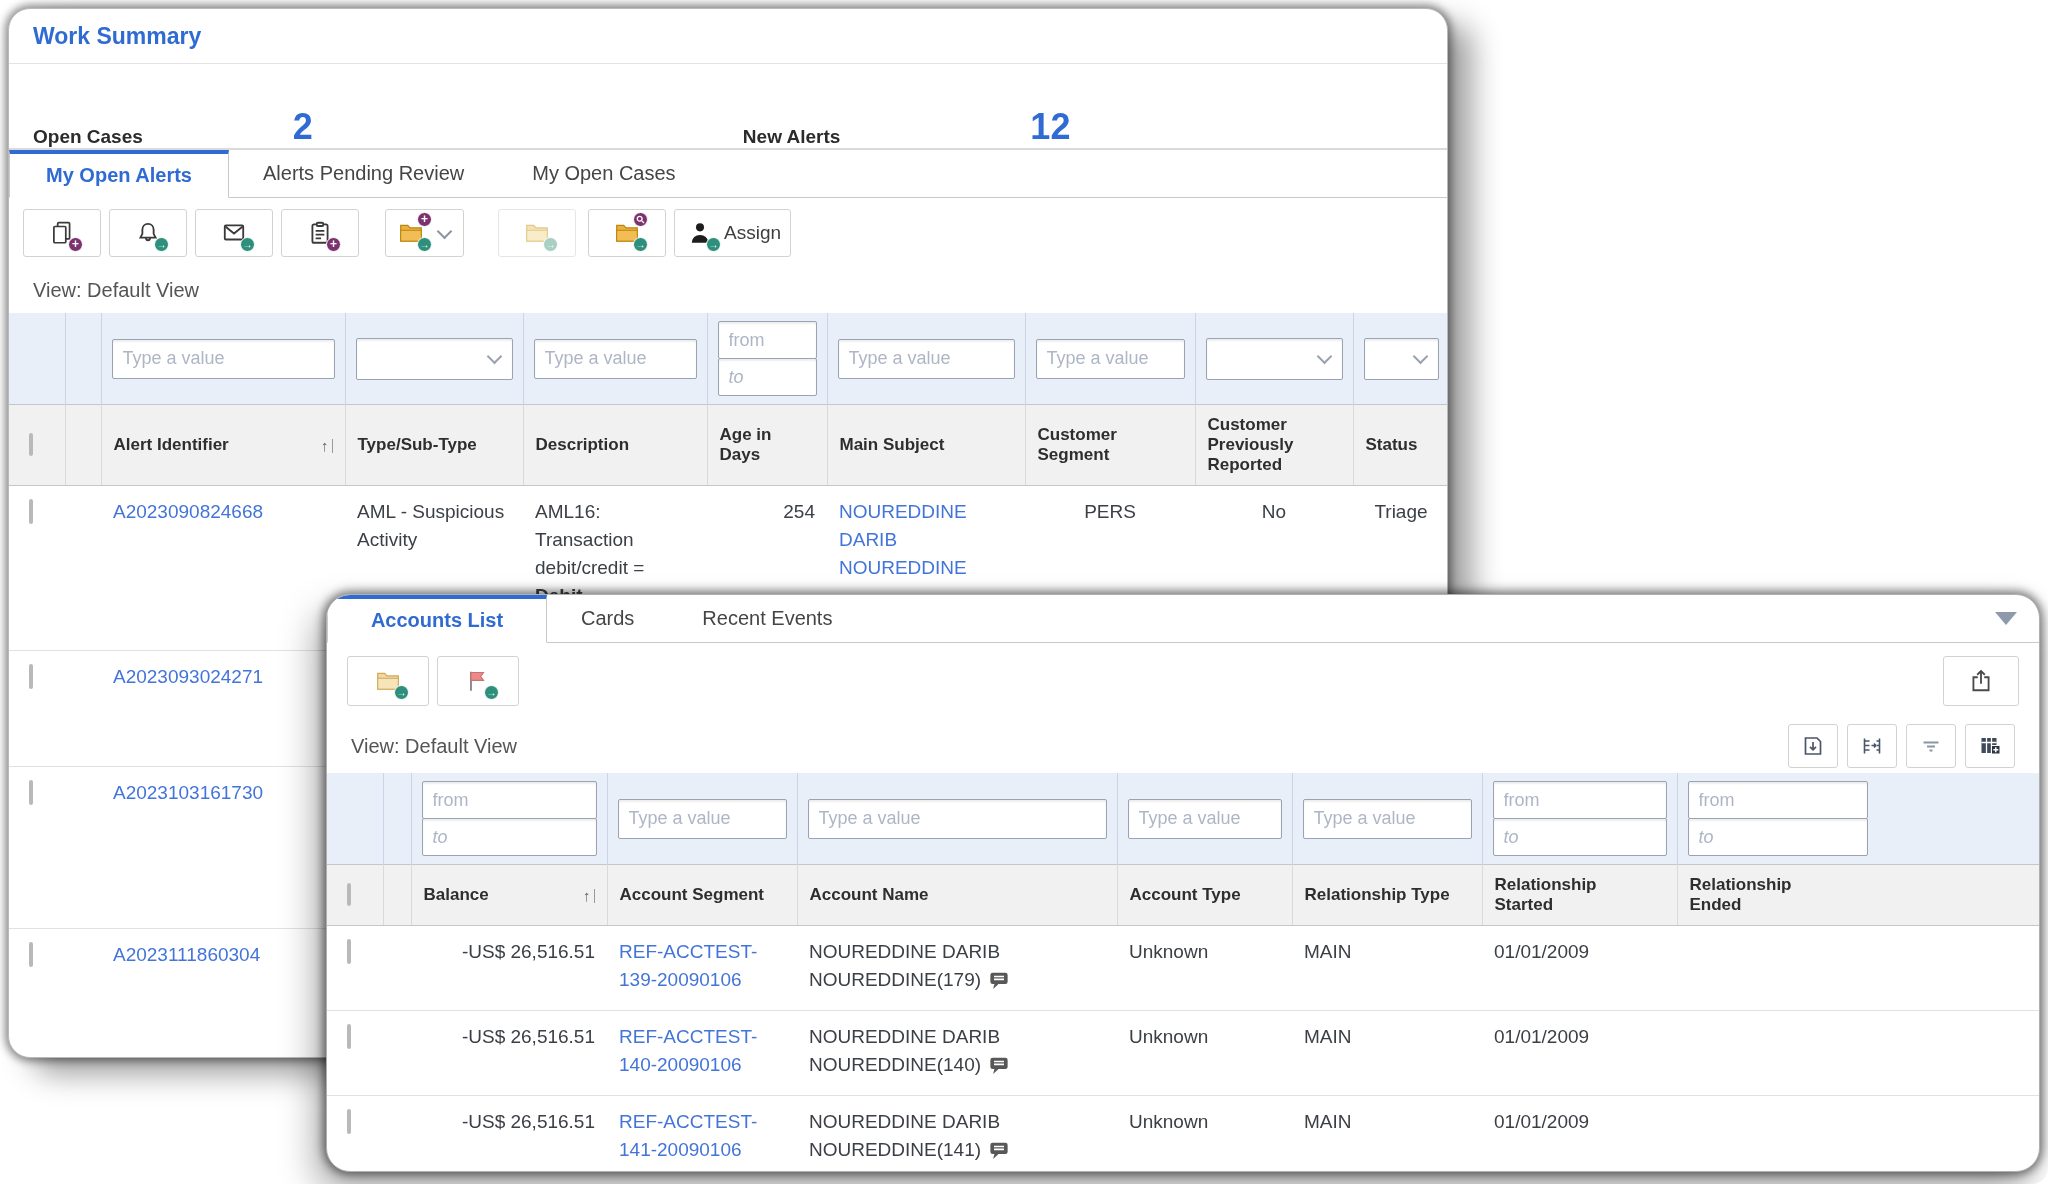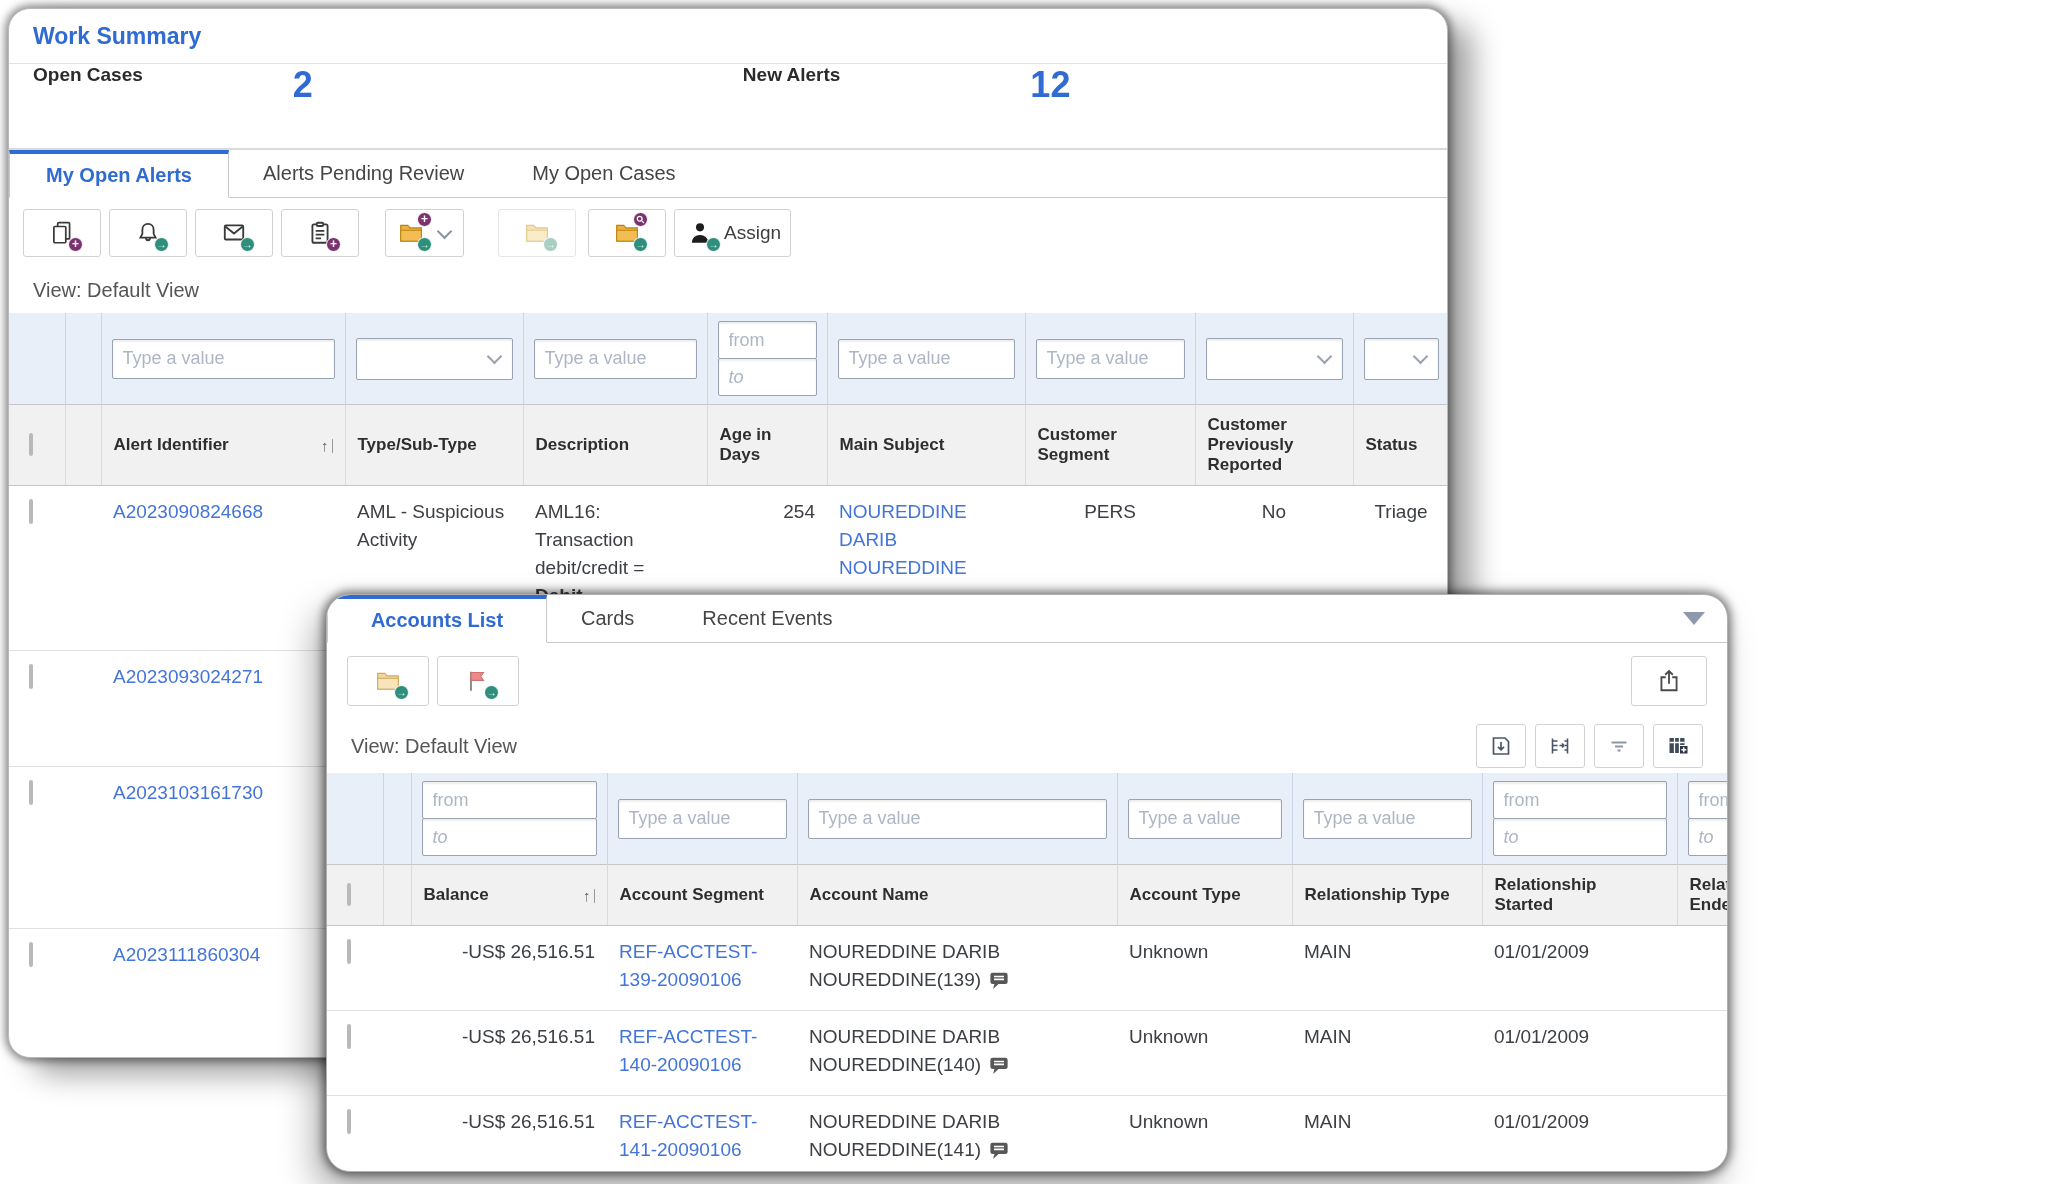--- a/index.html
+++ b/index.html
@@ -1,27 +1,27 @@
 <!DOCTYPE html>
 <html><head>
 <meta charset="utf-8">
 <style>
   html,body{margin:0;padding:0;background:#ffffff;}
   .canvas{position:relative;width:2048px;height:1184px;background:#fff;overflow:hidden;
           font-family:"Liberation Sans",sans-serif;color:#3c4046;border-radius:16px;}
   .panel{position:absolute;background:#fff;box-sizing:border-box;}
   .back-panel{left:8px;top:8px;width:1440px;height:1050px;border-radius:22px;border:1px solid #b9b9b9;
       box-shadow:0 0 9px 3px rgba(0,0,0,.45), 24px 16px 30px rgba(0,0,0,.38);overflow:hidden;}
-  .front-panel{left:326px;top:594px;width:1402px;height:578px;border-radius:24px;border:1px solid #b0b0b0;
+  .front-panel{left:326px;top:594px;width:1714px;height:578px;border-radius:24px;border:1px solid #b0b0b0;
       box-shadow:0 0 10px 3px rgba(0,0,0,.5), -10px 18px 36px rgba(0,0,0,.35);overflow:hidden;z-index:5;}
 
   
   .ws-title{height:54px;display:flex;align-items:center;padding:0 24px;border-bottom:1px solid #e3e3e3;
       color:#2f6bd2;font-size:23px;font-weight:700;}
-  .ws-metrics{height:84px;display:flex;align-items:flex-start;border-bottom:2px solid #dadada;font-size:19px;}
+  .ws-metrics{height:84px;display:flex;align-items:flex-end;border-bottom:2px solid #dadada;font-size:19px;}
   .m-label{font-weight:700;color:#2b2b2b;}
   .m-value{color:#2f6bd2;font-size:36px;font-weight:700;}
 
   
   .tabs{display:flex;height:47px;border-bottom:1px solid #c9c9c9;position:relative;align-items:stretch;}
   .tab{padding:13px 34px;display:flex;align-items:center;justify-content:center;font-size:20px;color:#454545;cursor:default;}
   .tab.on{border:1px solid #c9c9c9;border-bottom:1px solid #fff;border-top:4px solid #2f6bd2;
       margin-bottom:-1px;color:#2f6bd2;font-weight:700;background:#fff;}
   .tri{position:absolute;right:22px;top:17px;width:0;height:0;border-left:11px solid transparent;
       border-right:11px solid transparent;border-top:13px solid #8e9aab;}
@@ -436,21 +436,21 @@
           <th><span class="hwrap" style="max-width:130px">Relationship Started</span></th>
           <th><span class="hwrap" style="max-width:130px">Relationship Ended</span></th>
         </tr>
       </thead>
       <tbody class="data">
         <tr style="height:78px">
           <td><span class="cb"></span></td>
             <td></td>
           <td class="bal"><span>-US$ 26,516.51</span></td>
           <td style="padding-right:34px"><a class="link">REF-ACCTEST-139-20090106</a></td>
-          <td style="padding-right:80px"><span>NOUREDDINE DARIB NOUREDDINE(139)</span><span class="bubble"><svg width="22" height="20" viewBox="0 0 24 22">
+          <td style="padding-right:80px"><span>NOUREDDINE DARIB NOUREDDINE(179)</span><span class="bubble"><svg width="22" height="20" viewBox="0 0 24 22">
                   <rect x="2.5" y="3" width="19" height="12.5" rx="2.5" fill="#575757"></rect>
                   <path d="M7 15.5L5.5 21l6-5.5z" fill="#575757"></path>
                   <path d="M6.5 7.2h11M6.5 10.3h11" stroke="#fff" stroke-width="1.7"></path>
                 </svg></span></td>
           <td><span>Unknown</span></td>
           <td><span>MAIN</span></td>
           <td><span>01/01/2009</span></td>
           <td><span></span></td>
         </tr>
         <tr style="height:78px">

